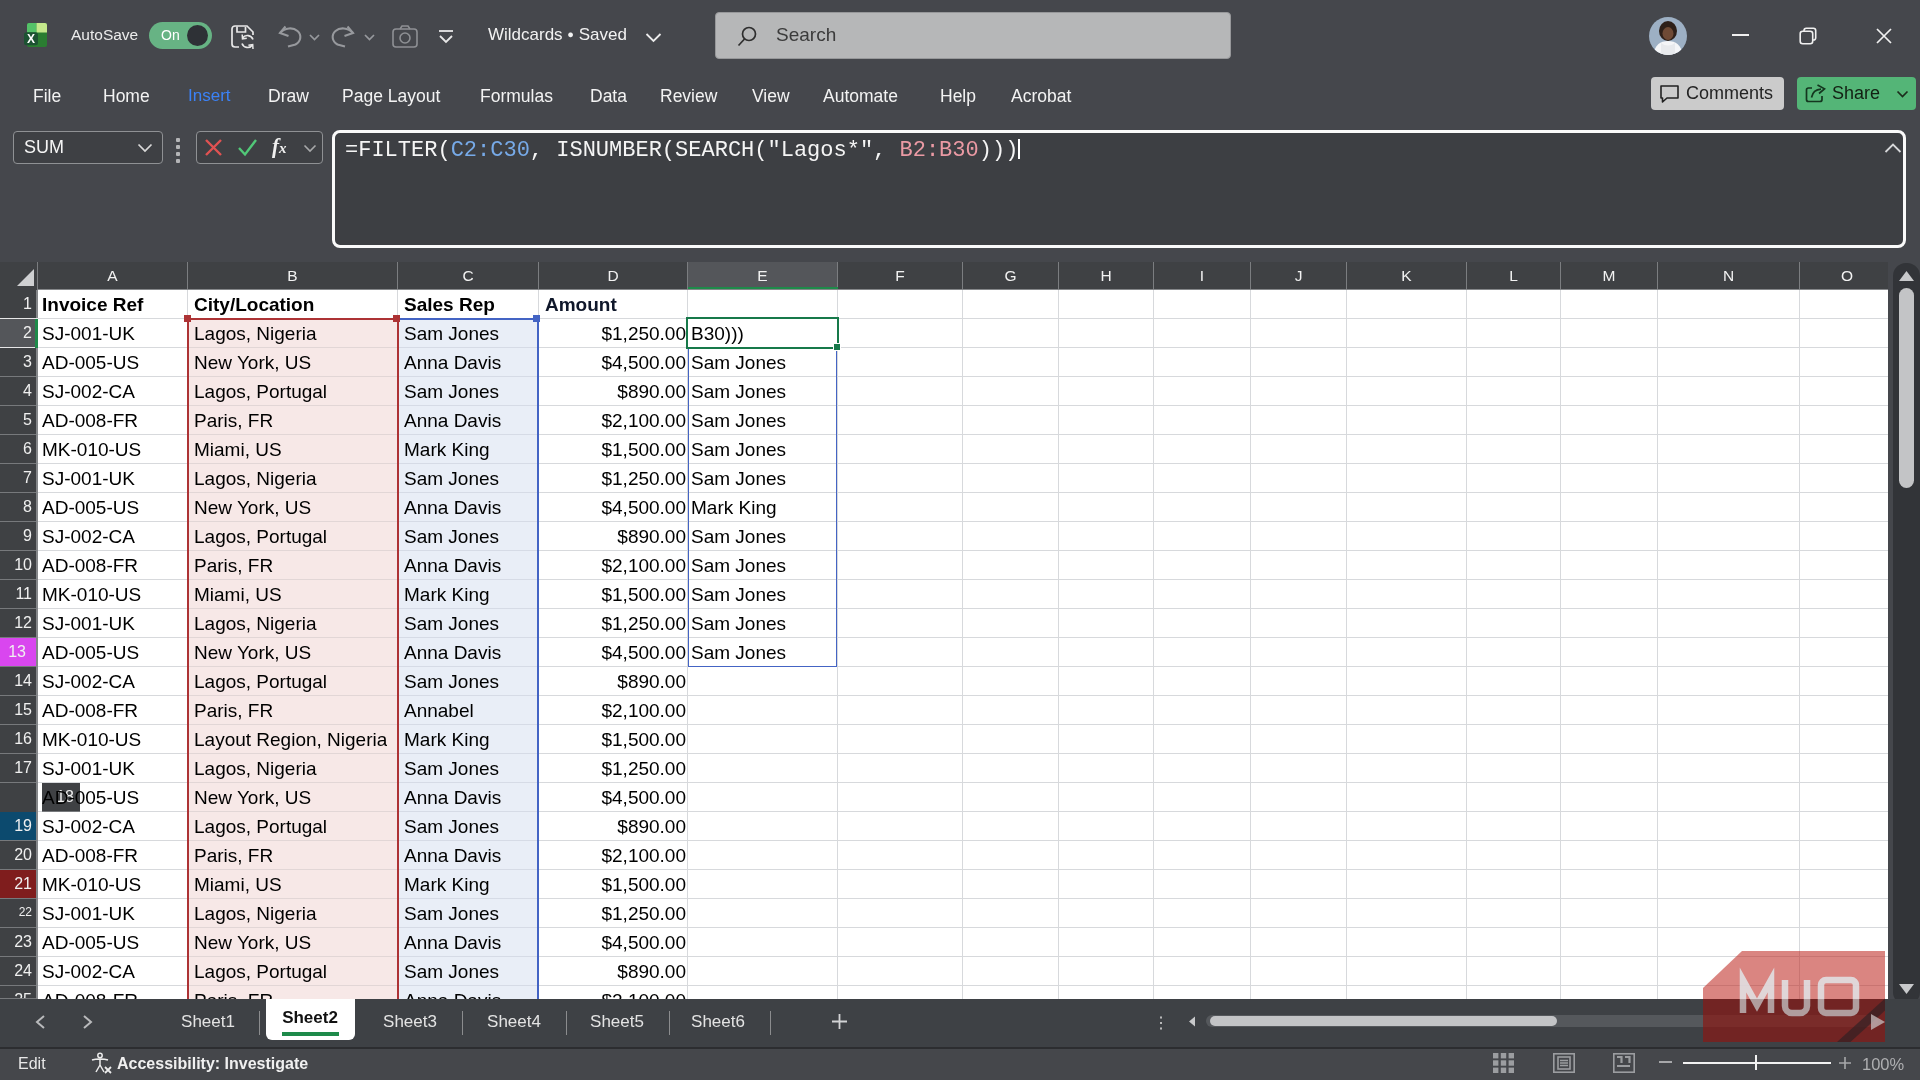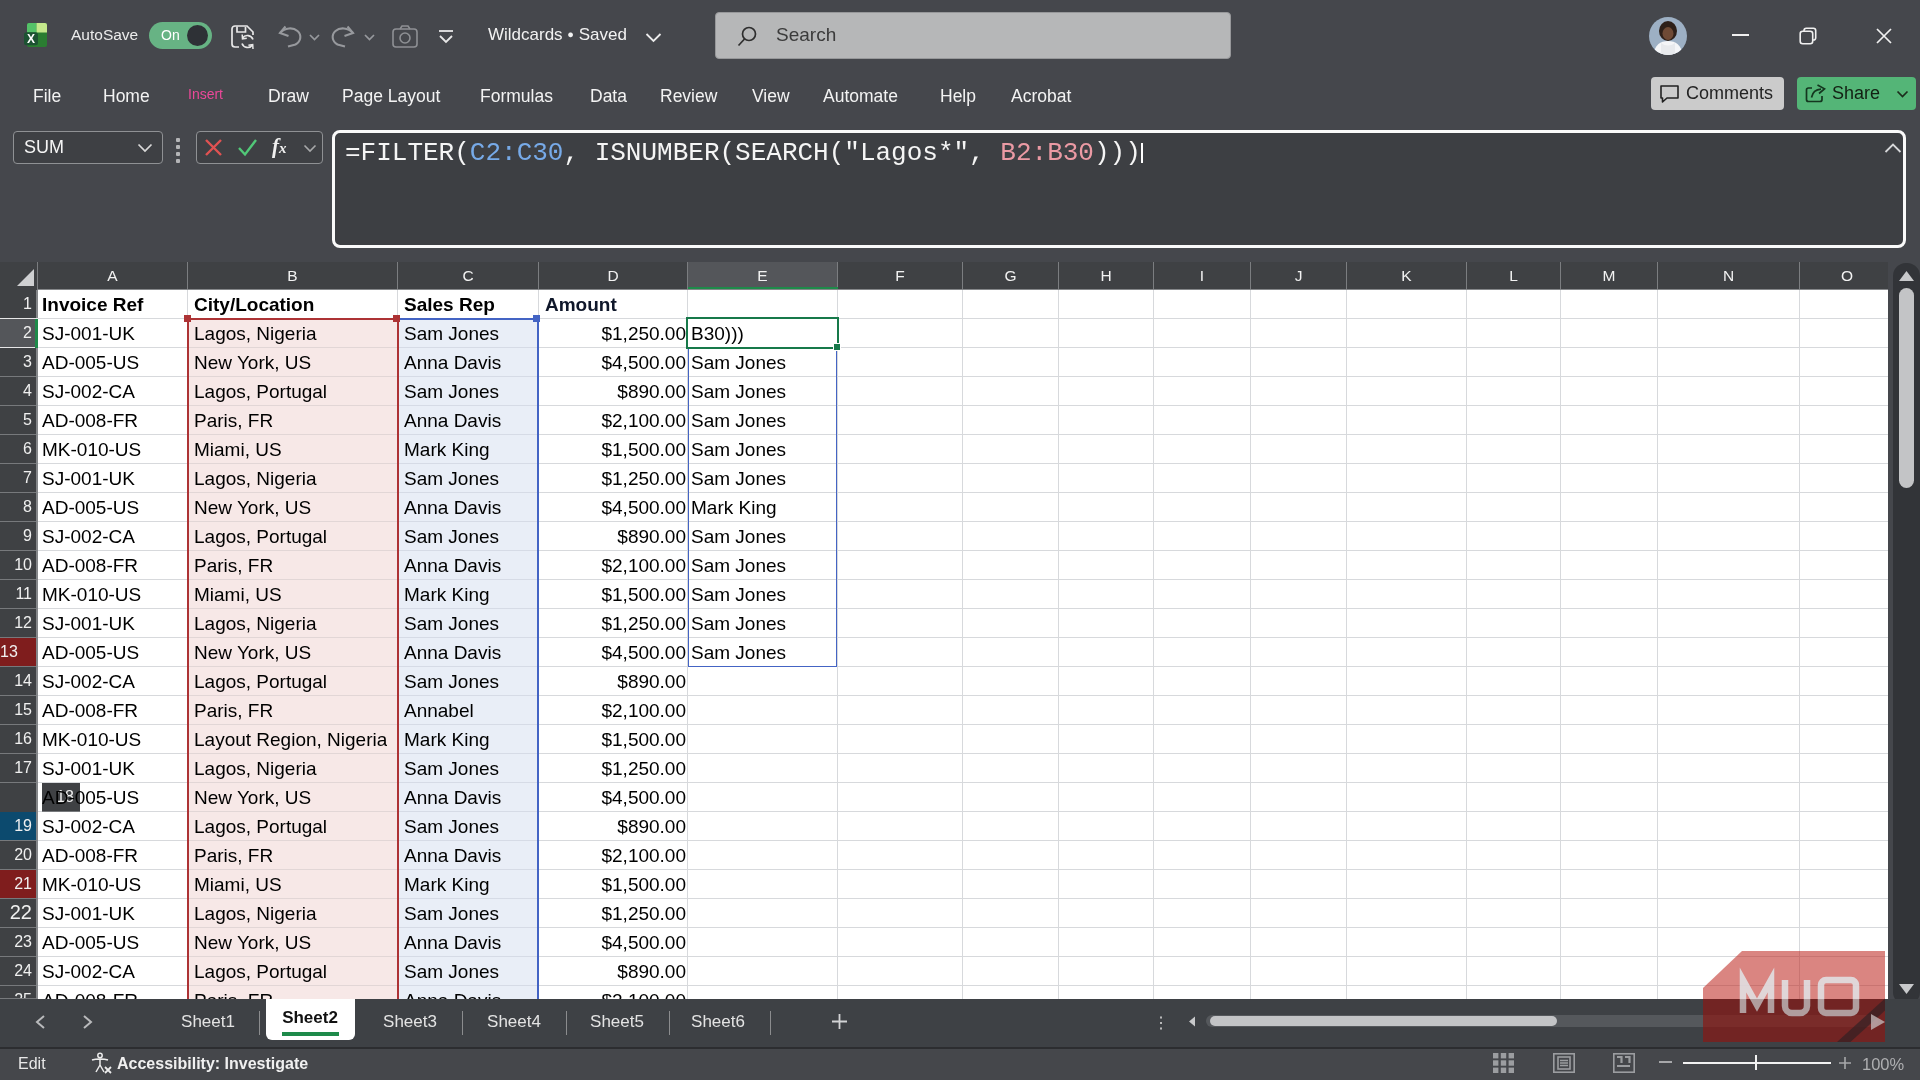--- a/index.html
+++ b/index.html
@@ -84,21 +84,21 @@
 <div class="ab" style="left:1732px;top:34px;width:17px;height:2px;background:#f0f0f0;"></div>
 <svg class="ab" style="left:1799px;top:27px;" width="18" height="18" viewBox="0 0 18 18">
 <rect x="1.2" y="4.2" width="12.5" height="12.5" rx="2.5" stroke="#f0f0f0" stroke-width="1.6" fill="none"></rect>
 <path d="M5 4 V3.5 a2.3 2.3 0 0 1 2.3-2.3 H14.4 a2.3 2.3 0 0 1 2.3 2.3 V10.7 a2.3 2.3 0 0 1 -2.3 2.3 H14" stroke="#f0f0f0" stroke-width="1.6" fill="none"></path>
 </svg>
 <svg class="ab" style="left:1876px;top:28px;" width="16" height="16" viewBox="0 0 16 16">
 <path d="M1 1 L15 15 M15 1 L1 15" stroke="#f0f0f0" stroke-width="1.7"></path>
 </svg>
 <div class="ab" style="left:33px;top:86px;font-size:17.5px;color:#f3f3f3;">File</div>
 <div class="ab" style="left:103px;top:86px;font-size:17.5px;color:#f3f3f3;">Home</div>
-<div class="ab" style="left:188px;top:86px;font-size:14px;color:#ec4899;">Insert</div>
+<div class="ab" style="left:188px;top:86px;font-size:17px;color:#3b82f6;">Insert</div>
 <div class="ab" style="left:268px;top:86px;font-size:17.5px;color:#f3f3f3;">Draw</div>
 <div class="ab" style="left:342px;top:86px;font-size:17.5px;color:#f3f3f3;">Page Layout</div>
 <div class="ab" style="left:480px;top:86px;font-size:17.5px;color:#f3f3f3;">Formulas</div>
 <div class="ab" style="left:590px;top:86px;font-size:17.5px;color:#f3f3f3;">Data</div>
 <div class="ab" style="left:660px;top:86px;font-size:17.5px;color:#f3f3f3;">Review</div>
 <div class="ab" style="left:752px;top:86px;font-size:17.5px;color:#f3f3f3;">View</div>
 <div class="ab" style="left:823px;top:86px;font-size:17.5px;color:#f3f3f3;">Automate</div>
 <div class="ab" style="left:940px;top:86px;font-size:17.5px;color:#f3f3f3;">Help</div>
 <div class="ab" style="left:1011px;top:86px;font-size:17.5px;color:#f3f3f3;">Acrobat</div>
 <div class="ab" style="left:1651px;top:77px;width:133px;height:33px;background:#cbcbcb;border-radius:4px;"></div>
@@ -132,21 +132,21 @@
 <path d="M2 2 L17 17 M17 2 L2 17" stroke="#e05252" stroke-width="2.4"></path>
 </svg>
 <svg class="ab" style="left:237px;top:138px;" width="21" height="19" viewBox="0 0 21 19">
 <path d="M2 10 L8 16.5 L19 2" stroke="#51c878" stroke-width="2.4" fill="none"></path>
 </svg>
 <div class="ab" style="left:272px;top:134px;font-size:21px;font-style:italic;font-family:'Liberation Serif',serif;color:#f0f0f0;font-weight:bold;">f<span style="font-size:15px;">x</span></div>
 <svg class="ab" style="left:303px;top:144px;" width="14" height="10" viewBox="0 0 14 10">
 <path d="M1.5 1.5 l5.5 5.5 5.5-5.5" stroke="#a7a8aa" stroke-width="1.6" fill="none"></path>
 </svg>
 <div class="ab" style="left:332px;top:130px;width:1574px;height:118px;background:#3d3f43;border:3px solid #fafafa;border-radius:8px;"></div>
-<div class="ab" style="left:345px;top:138px;font-family:'Liberation Mono',monospace;font-size:26px;color:#f5f5f5;white-space:pre;">=FILTER(<span style="color:#77aae8;">C2:C30</span>, ISNUMBER(SEARCH("Lagos*", <span style="color:#eb9aa4;">B2:B30</span>)))<span style="display:inline-block;width:2px;height:20px;background:#fff;vertical-align:-3px;"></span></div>
+<div class="ab" style="left:345px;top:138px;font-family:'Liberation Mono',monospace;font-size:22px;color:#f5f5f5;white-space:pre;">=FILTER(<span style="color:#77aae8;">C2:C30</span>, ISNUMBER(SEARCH("Lagos*", <span style="color:#eb9aa4;">B2:B30</span>)))<span style="display:inline-block;width:2px;height:20px;background:#fff;vertical-align:-3px;"></span></div>
 <svg class="ab" style="left:1884px;top:142px;" width="18" height="12" viewBox="0 0 18 12">
 <path d="M1.5 10 L9 2.5 L16.5 10" stroke="#d6d7d9" stroke-width="1.8" fill="none"></path>
 </svg>
 <div class="ab" style="left:38px;top:290px;width:1850px;height:709px;background:#fff;"></div>
 <div class="ab" style="left:38px;top:290px;width:1850px;height:709px;
 background:repeating-linear-gradient(to bottom, transparent 0, transparent 28px, #d7d9dc 28px, #d7d9dc 29px);"></div>
 <div class="ab" style="left:187px;top:290px;width:1px;height:709px;background:#d7d9dc;"></div>
 <div class="ab" style="left:397px;top:290px;width:1px;height:709px;background:#d7d9dc;"></div>
 <div class="ab" style="left:538px;top:290px;width:1px;height:709px;background:#d7d9dc;"></div>
 <div class="ab" style="left:687px;top:290px;width:1px;height:709px;background:#d7d9dc;"></div>
@@ -219,40 +219,40 @@
 <div class="ab" style="left:0;top:493px;width:38px;height:29px;background:#3f4144;overflow:hidden;
 border-bottom:1px solid #77797c;color:#f0f0f0;font-size:16px;text-align:right;padding-right:6px;line-height:27px;">8</div>
 <div class="ab" style="left:0;top:522px;width:38px;height:29px;background:#3f4144;overflow:hidden;
 border-bottom:1px solid #77797c;color:#f0f0f0;font-size:16px;text-align:right;padding-right:6px;line-height:27px;">9</div>
 <div class="ab" style="left:0;top:551px;width:38px;height:29px;background:#3f4144;overflow:hidden;
 border-bottom:1px solid #77797c;color:#f0f0f0;font-size:16px;text-align:right;padding-right:6px;line-height:27px;">10</div>
 <div class="ab" style="left:0;top:580px;width:38px;height:29px;background:#3f4144;overflow:hidden;
 border-bottom:1px solid #77797c;color:#f0f0f0;font-size:16px;text-align:right;padding-right:6px;line-height:27px;">11</div>
 <div class="ab" style="left:0;top:609px;width:38px;height:29px;background:#3f4144;overflow:hidden;
 border-bottom:1px solid #77797c;color:#f0f0f0;font-size:16px;text-align:right;padding-right:6px;line-height:27px;">12</div>
-<div class="ab" style="left:0;top:638px;width:38px;height:29px;background:#7f1d1d;overflow:hidden;
-border-bottom:1px solid #77797c;color:#f0f0f0;font-size:16px;text-align:left;padding-right:12px;line-height:27px;">13</div>
+<div class="ab" style="left:0;top:638px;width:38px;height:29px;background:#d946ef;overflow:hidden;
+border-bottom:1px solid #77797c;color:#f0f0f0;font-size:16px;text-align:right;padding-right:12px;line-height:27px;">13</div>
 <div class="ab" style="left:0;top:667px;width:38px;height:29px;background:#3f4144;overflow:hidden;
 border-bottom:1px solid #77797c;color:#f0f0f0;font-size:16px;text-align:right;padding-right:6px;line-height:27px;">14</div>
 <div class="ab" style="left:0;top:696px;width:38px;height:29px;background:#3f4144;overflow:hidden;
 border-bottom:1px solid #77797c;color:#f0f0f0;font-size:16px;text-align:right;padding-right:6px;line-height:27px;">15</div>
 <div class="ab" style="left:0;top:725px;width:38px;height:29px;background:#3f4144;overflow:hidden;
 border-bottom:1px solid #77797c;color:#f0f0f0;font-size:16px;text-align:right;padding-right:6px;line-height:27px;">16</div>
 <div class="ab" style="left:0;top:754px;width:38px;height:29px;background:#3f4144;overflow:hidden;
 border-bottom:1px solid #77797c;color:#f0f0f0;font-size:16px;text-align:right;padding-right:6px;line-height:27px;">17</div>
 <div class="ab" style="left:0;top:783px;width:38px;height:29px;background:#3f4144;overflow:hidden;
 border-bottom:1px solid #77797c;color:#f0f0f0;font-size:16px;text-align:right;padding-right:6px;line-height:27px;margin-left:42px;">18</div>
 <div class="ab" style="left:0;top:812px;width:38px;height:29px;background:#0c4a6e;overflow:hidden;
 border-bottom:1px solid #77797c;color:#f0f0f0;font-size:16px;text-align:right;padding-right:6px;line-height:27px;">19</div>
 <div class="ab" style="left:0;top:841px;width:38px;height:29px;background:#3f4144;overflow:hidden;
 border-bottom:1px solid #77797c;color:#f0f0f0;font-size:16px;text-align:right;padding-right:6px;line-height:27px;">20</div>
 <div class="ab" style="left:0;top:870px;width:38px;height:29px;background:#7f1d1d;overflow:hidden;
 border-bottom:1px solid #77797c;color:#f0f0f0;font-size:16px;text-align:right;padding-right:6px;line-height:27px;">21</div>
 <div class="ab" style="left:0;top:899px;width:38px;height:29px;background:#3f4144;overflow:hidden;
-border-bottom:1px solid #77797c;color:#f0f0f0;font-size:20px;text-align:right;padding-right:6px;line-height:27px;">22</div>
+border-bottom:1px solid #77797c;color:#f0f0f0;font-size:12px;text-align:right;padding-right:6px;line-height:27px;">22</div>
 <div class="ab" style="left:0;top:928px;width:38px;height:29px;background:#3f4144;overflow:hidden;
 border-bottom:1px solid #77797c;color:#f0f0f0;font-size:16px;text-align:right;padding-right:6px;line-height:27px;">23</div>
 <div class="ab" style="left:0;top:957px;width:38px;height:29px;background:#3f4144;overflow:hidden;
 border-bottom:1px solid #77797c;color:#f0f0f0;font-size:16px;text-align:right;padding-right:6px;line-height:27px;">24</div>
 <div class="ab" style="left:0;top:986px;width:38px;height:13px;background:#3f4144;overflow:hidden;
 border-bottom:1px solid #77797c;color:#f0f0f0;font-size:16px;text-align:right;padding-right:6px;line-height:27px;">25</div>
 <div class="ab" style="left:36px;top:290px;width:2px;height:709px;background:#85878a;"></div>
 <div class="ab" style="left:0;top:318px;width:38px;height:1px;background:#e6e6e7;"></div>
 <div class="ab" style="left:0;top:347px;width:38px;height:1px;background:#e6e6e7;"></div>
 <div class="ab" style="left:35px;top:319px;width:3px;height:29px;background:#1e8a4a;"></div>

